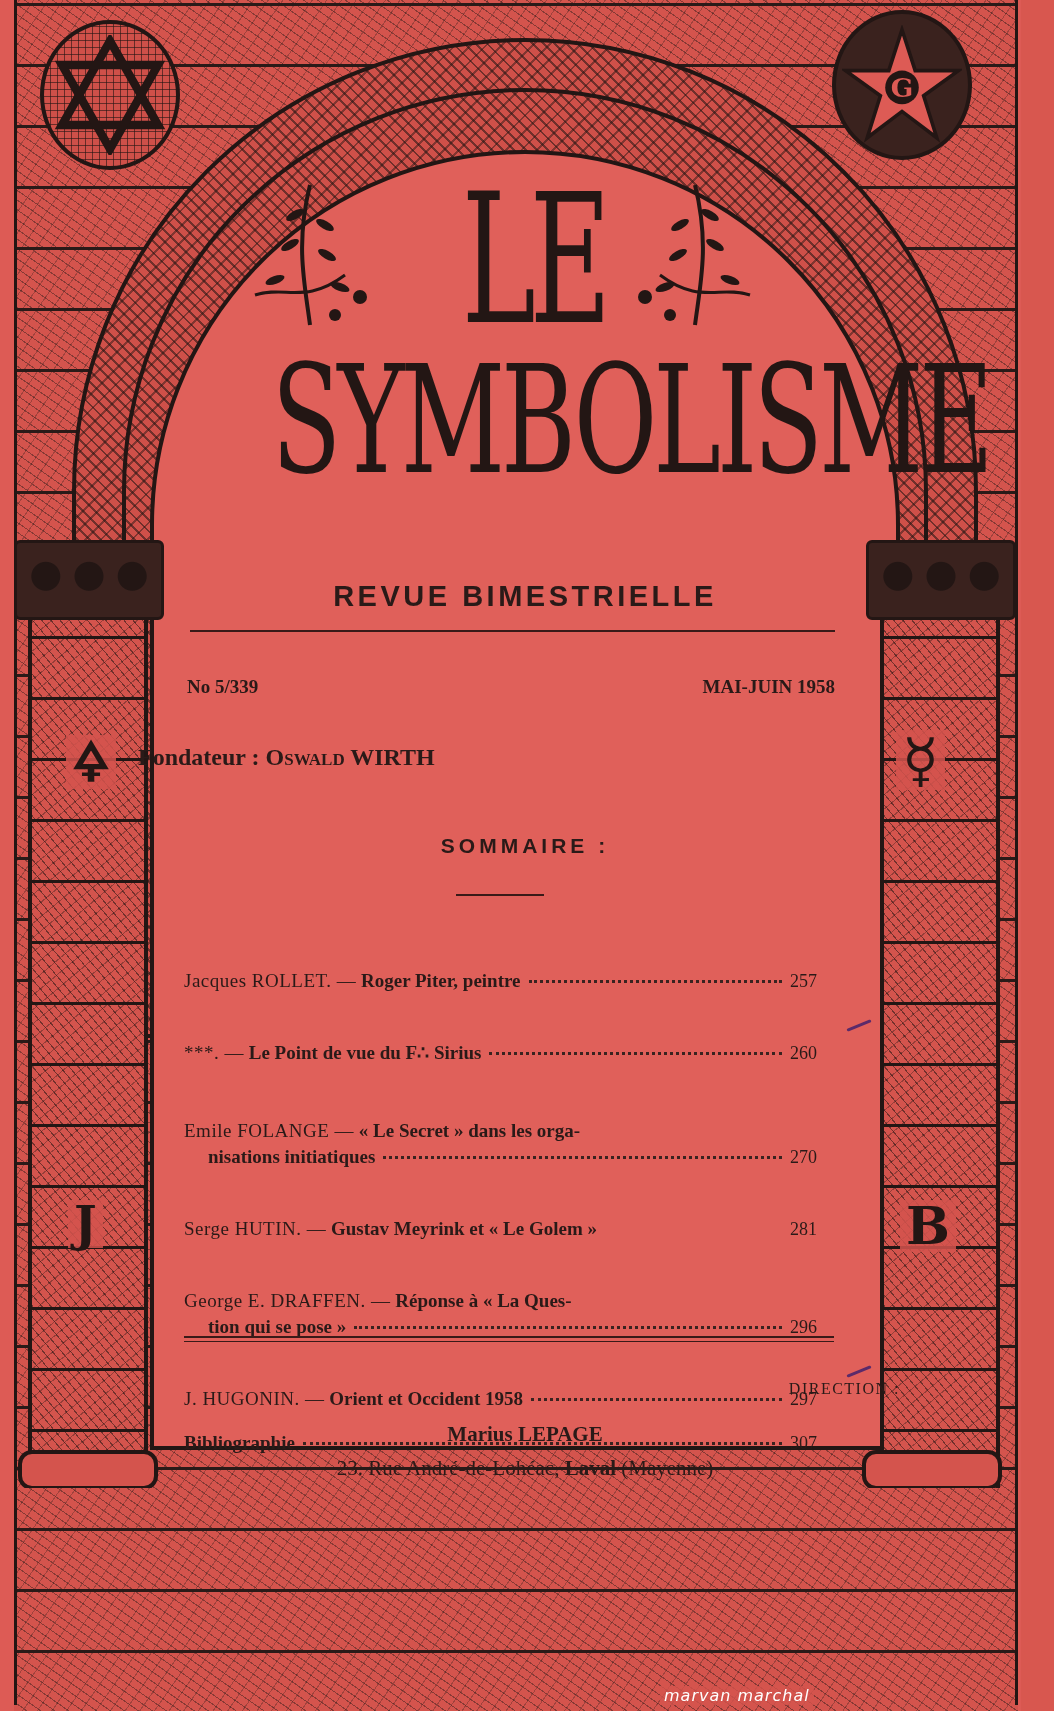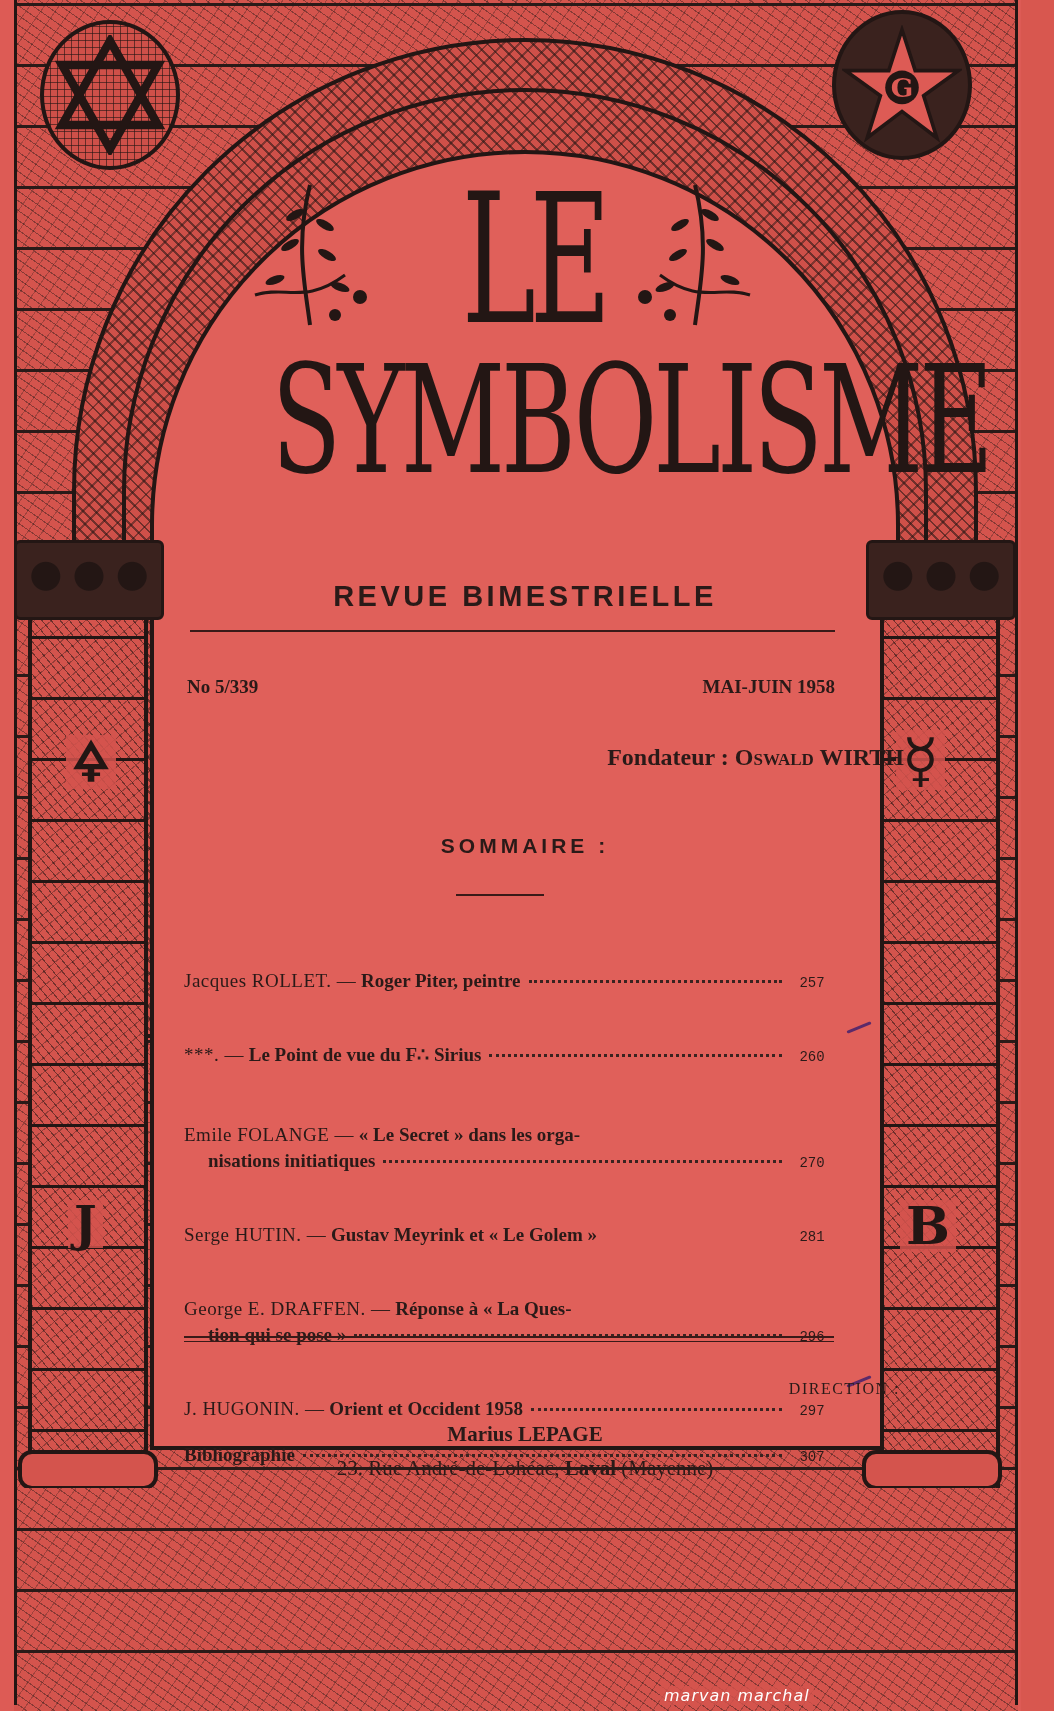--- a/index.html
+++ b/index.html
@@ -126,21 +126,21 @@
   }
   .rule {
     position: absolute; height: 0; border-top: 2px solid #3a1a18;
   }
   .issue-row {
     position: absolute; left: 187px; top: 676px; width: 648px;
     display: flex; justify-content: space-between;
     font-family: "Liberation Serif", serif; font-weight: bold; font-size: 19px;
   }
   .founder {
-    position: absolute; left: 154px; top: 744px; width: 750px; text-align: right;
+    position: absolute; left: 138px; top: 744px; width: 750px; text-align: left;
     font-size: 24px; font-weight: bold; color: #2a1a18;
   }
   .founder .sc { font-variant: small-caps; }
   .sommaire {
     position: absolute; left: 150px; top: 834px; width: 750px; text-align: center;
     font-family: "Liberation Sans", sans-serif; font-weight: bold; font-size: 21px;
     letter-spacing: 4px; color: #2a1a18;
   }
   .toc {
     position: absolute; left: 184px; top: 940px; width: 650px;
@@ -152,22 +152,22 @@
     line-height: 26px;
   }
   .toc-line .author { font-weight: normal; letter-spacing: .5px; margin-top: 28px; }
   .toc-line .title { font-weight: bold; }
   .toc-line .cont { padding-left: 24px; font-weight: bold; }
   .leader {
     flex: 1; margin: 0 8px; border-bottom: 3px dotted #3a2320; height: 0;
     transform: translateY(-4px);
   }
   .pg {
-    width: 44px; text-align: center; font-family: Liberation Mono, monospace;
-    font-size: 14px; margin-left: auto;
+    width: 44px; text-align: left; font-family: Liberation Serif, serif;
+    font-size: 18px; margin-left: auto;
   }
   .check {
     position: absolute; right: -38px; width: 26px; height: 3px;
     background: #5b2a6a; transform: rotate(-22deg); border-radius: 2px;
   }
   .direction {
     position: absolute; left: 150px; top: 1380px; width: 750px; text-align: right;
     font-size: 16px; color: #2a1a18; letter-spacing: 1.5px;
   }
   .director {

